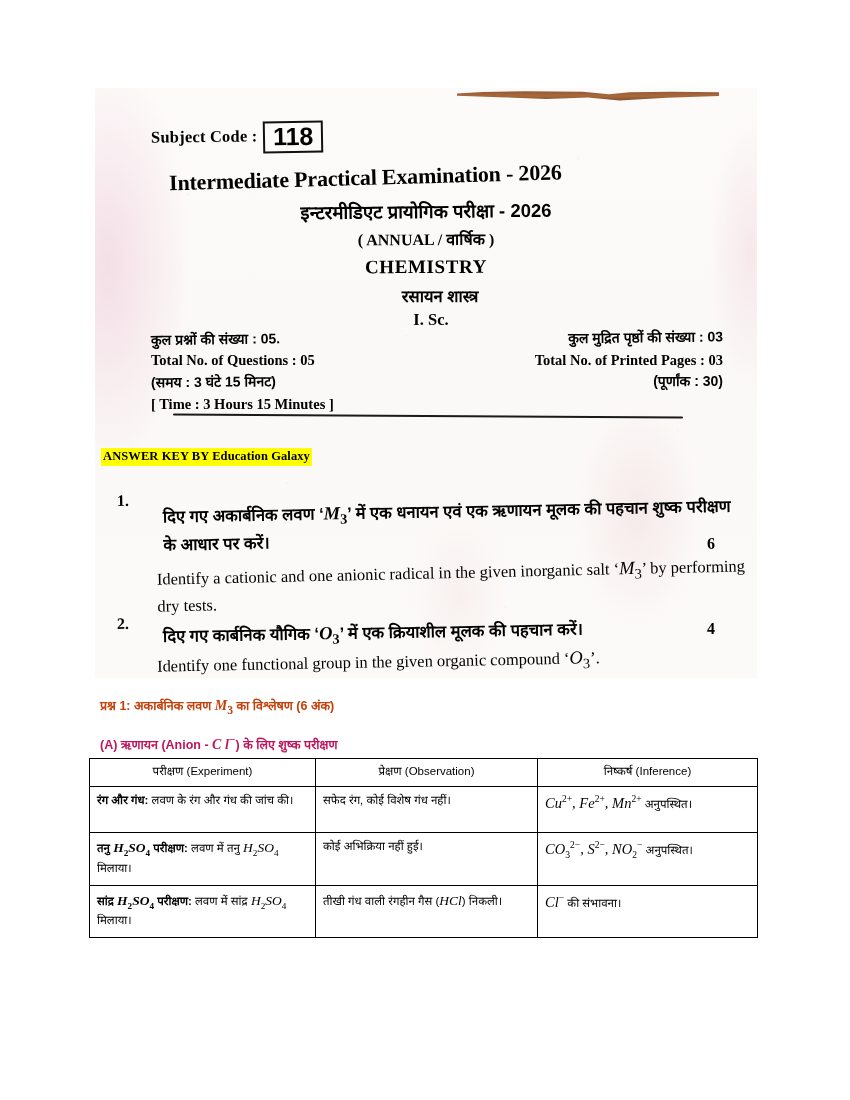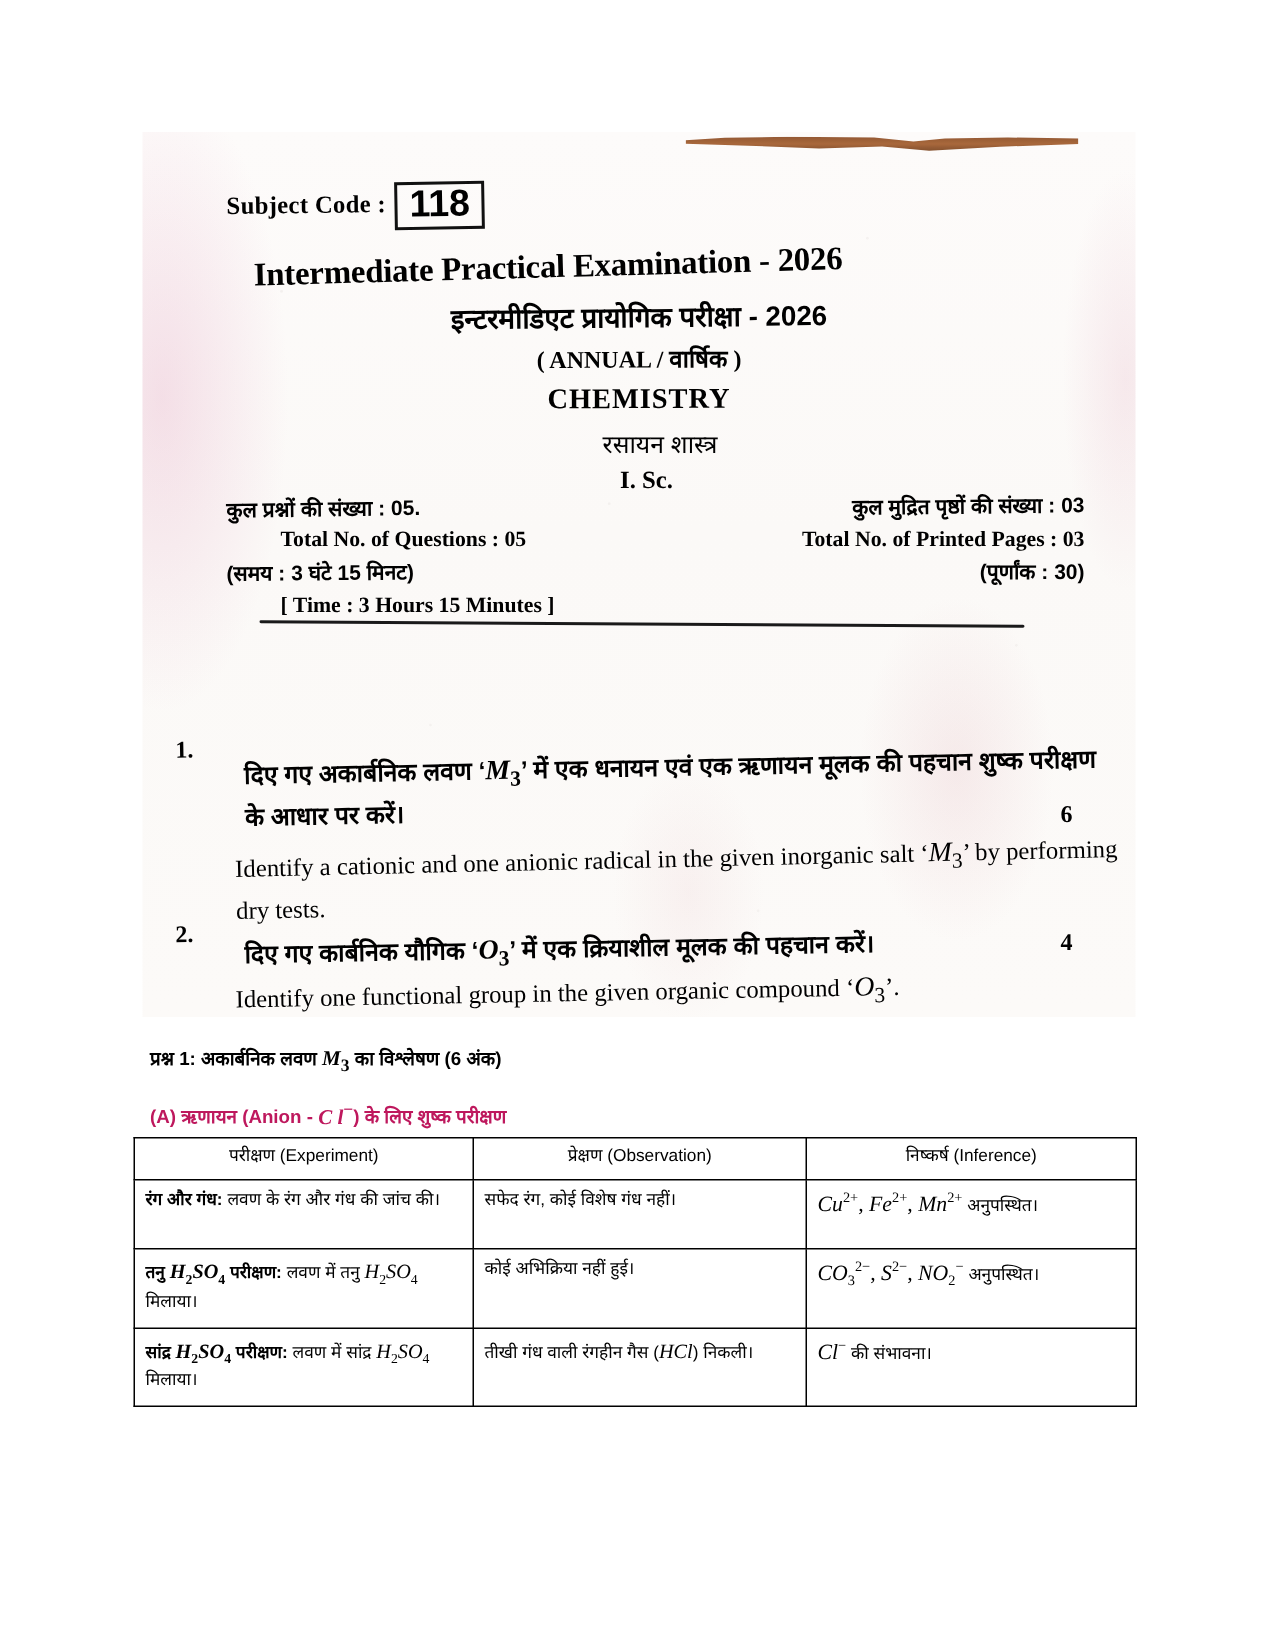--- a/index.html
+++ b/index.html
@@ -110,38 +110,38 @@
     position: absolute; left: 0; top: 168px;
     width: 662px; text-align: center;
     font-weight: 800; font-size: 19px;
     letter-spacing: 0.6px;
     transform: rotate(-0.2deg);
   }
   .exam-subject-hi {
     position: absolute; left: 0; top: 196px;
     width: 690px; text-align: center;
     font-family: "Liberation Sans", sans-serif;
-    font-weight: 400; font-size: 16.5px;
+    font-weight: 700; font-size: 16.5px;
   }
   .exam-class {
     position: absolute; left: 0; top: 222px;
     width: 672px; text-align: center;
     font-weight: 800; font-size: 16.5px;
   }
 
   
   .meta-left {
     position: absolute; left: 56px; top: 240px; width: 290px;
   }
   .meta-right {
     position: absolute; right: 34px; top: 240px; width: 300px; text-align: right;
   }
   .meta-line { font-size: 14.5px; line-height: 1.52; white-space: nowrap; }
   .meta-line.hi { font-family: "Liberation Sans", sans-serif; font-weight: 600; font-size: 14px; }
-  .meta-line.bold { font-weight: 800; font-size: 14.5px; margin-left: 36px; }
+  .meta-line.bold { font-weight: 800; font-size: 14.5px; }
   .meta-left .meta-line:nth-child(1) { transform: rotate(-0.8deg); }
   .meta-left .meta-line:nth-child(3) { transform: rotate(-0.5deg); }
   .meta-right .meta-line:nth-child(1) { transform: rotate(-0.6deg); }
 
   .rule {
     position: absolute; left: 78px; top: 327px;
     width: 510px; height: 2px;
     background: #1a1a1a;
     border-radius: 2px;
     transform: rotate(0.35deg);
@@ -184,21 +184,21 @@
     font-family: "Liberation Serif", serif;
     font-weight: 700;
     font-size: 12.5px;
     padding: 1px 2px 2px 2px;
     letter-spacing: 0.1px;
     line-height: 1.2;
   }
 
   .heading-q1 {
     position: absolute; left: 100px; top: 697px;
-    color: #000000;
+    color: #c2410c;
     font-family: "Liberation Sans", sans-serif;
     font-weight: 700;
     font-size: 12.5px;
     white-space: nowrap;
   }
   .heading-anion {
     position: absolute; left: 100px; top: 733px;
     color: #be185d;
     font-family: "Liberation Sans", sans-serif;
     font-weight: 700;
@@ -299,20 +299,21 @@
         दिए गए कार्बनिक यौगिक ‘<span class="mathi">O<sub class="sub3">3</sub></span>’ में एक क्रियाशील मूलक की पहचान करें।
       </div>
       <div class="q-marks q2-marks">4</div>
       <div class="q-body q-en q2-en">
         Identify one functional group in the given organic compound ‘<span class="mathi">O<sub class="sub3">3</sub></span>’.
       </div>
 
     </div>
   </div>
 
+  <div class="answer-key-badge">ANSWER KEY BY Education Galaxy</div>
 
   <div class="heading-q1">
     प्रश्न 1: अकार्बनिक लवण <span class="mathi">M<sub>3</sub></span> का विश्लेषण (6 अंक)
   </div>
 
   <div class="heading-anion">
     (A) ऋणायन (Anion - <span class="mathi">C l<sup>−</sup></span>) के लिए शुष्क परीक्षण
   </div>
 
   <table class="tbl">

